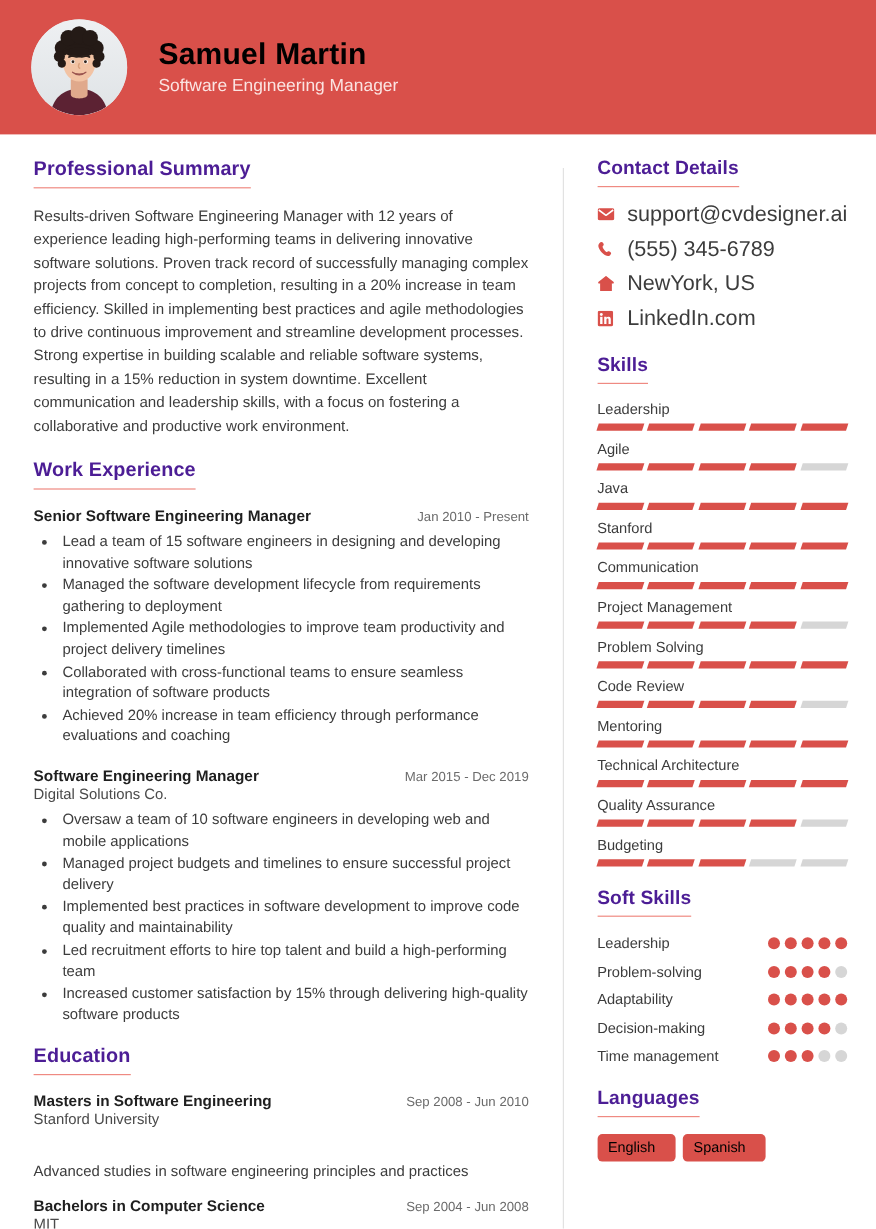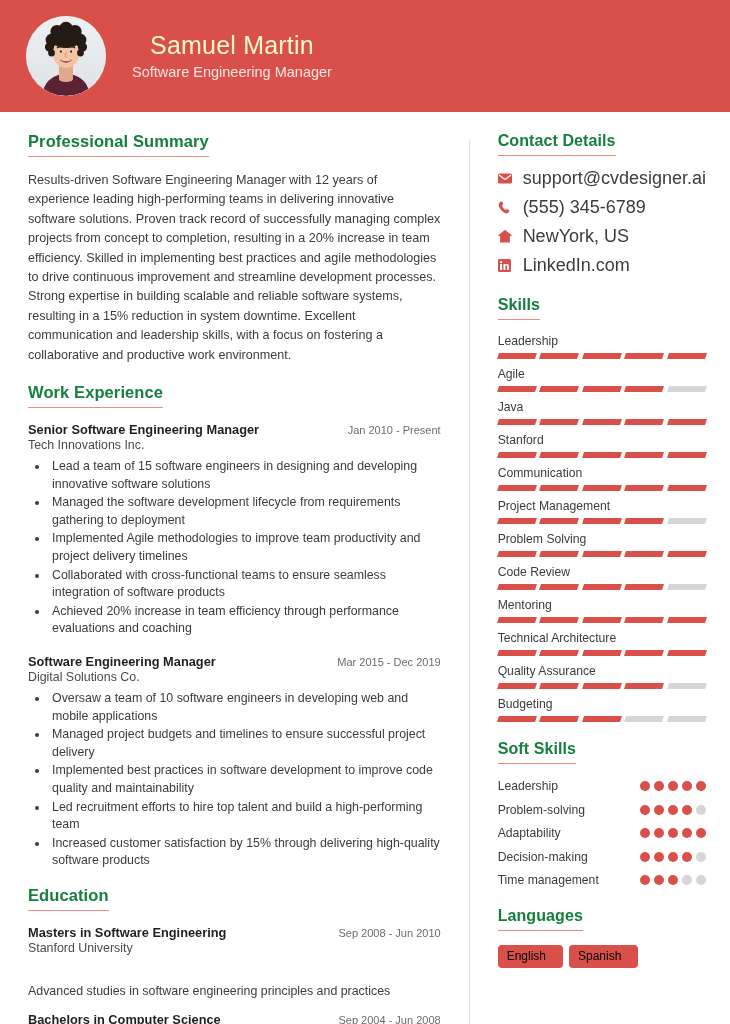--- a/index.html
+++ b/index.html
@@ -36,25 +36,24 @@
     overflow: hidden;
     flex: 0 0 80px;
     background: #e8eaec;
     position: relative;
   }
   .avatar-svg { display: block; width: 80px; height: 80px; }
 
   .header-text { margin-left: 26px; }
   .header-name {
     font-size: 25px;
-    font-weight: normal;
-    color: #fef9c3;
+    font-weight: bold;
+    color: #000000;
     letter-spacing: .2px;
     line-height: 1.15;
-    text-align: center;
   }
   .header-role {
     font-size: 14.5px;
     color: #fbe4e2;
     margin-top: 4px;
     line-height: 1.2;
   }
 
   
   .body {
@@ -76,21 +75,21 @@
   .col-side {
     flex: 1;
     padding: 0 24px 0 28px;
   }
 
   
   .sec-h {
     display: inline-block;
     font-size: 16.5px;
     font-weight: bold;
-    color: #15803d;
+    color: #4c1d95;
     letter-spacing: .1px;
     padding-bottom: 5px;
     border-bottom: 1.5px solid #ef8a82;
     margin-bottom: 14px;
   }
   .sec-h.side { font-size: 16px; }
   .sec { margin-bottom: 4px; }
 
   
   .summary {
@@ -303,21 +302,20 @@
       </div>
 
       <div class="sec" style="margin-bottom:12px;">
         <div class="sec-h">Work Experience</div>
 
         <div class="exp-block">
           <div class="entry-top">
             <span class="entry-title">Senior Software Engineering Manager</span>
             <span class="entry-date">Jan 2010 - Present</span>
           </div>
-          <div class="entry-org">Tech Innovations Inc.</div>
           <ul class="bullets">
             <li>Lead a team of 15 software engineers in designing and developing innovative software solutions</li>
             <li>Managed the software development lifecycle from requirements gathering to deployment</li>
             <li>Implemented Agile methodologies to improve team productivity and project delivery timelines</li>
             <li>Collaborated with cross-functional teams to ensure seamless integration of software products</li>
             <li>Achieved 20% increase in team efficiency through performance evaluations and coaching</li>
           </ul>
         </div>
 
         <div class="exp-block">

